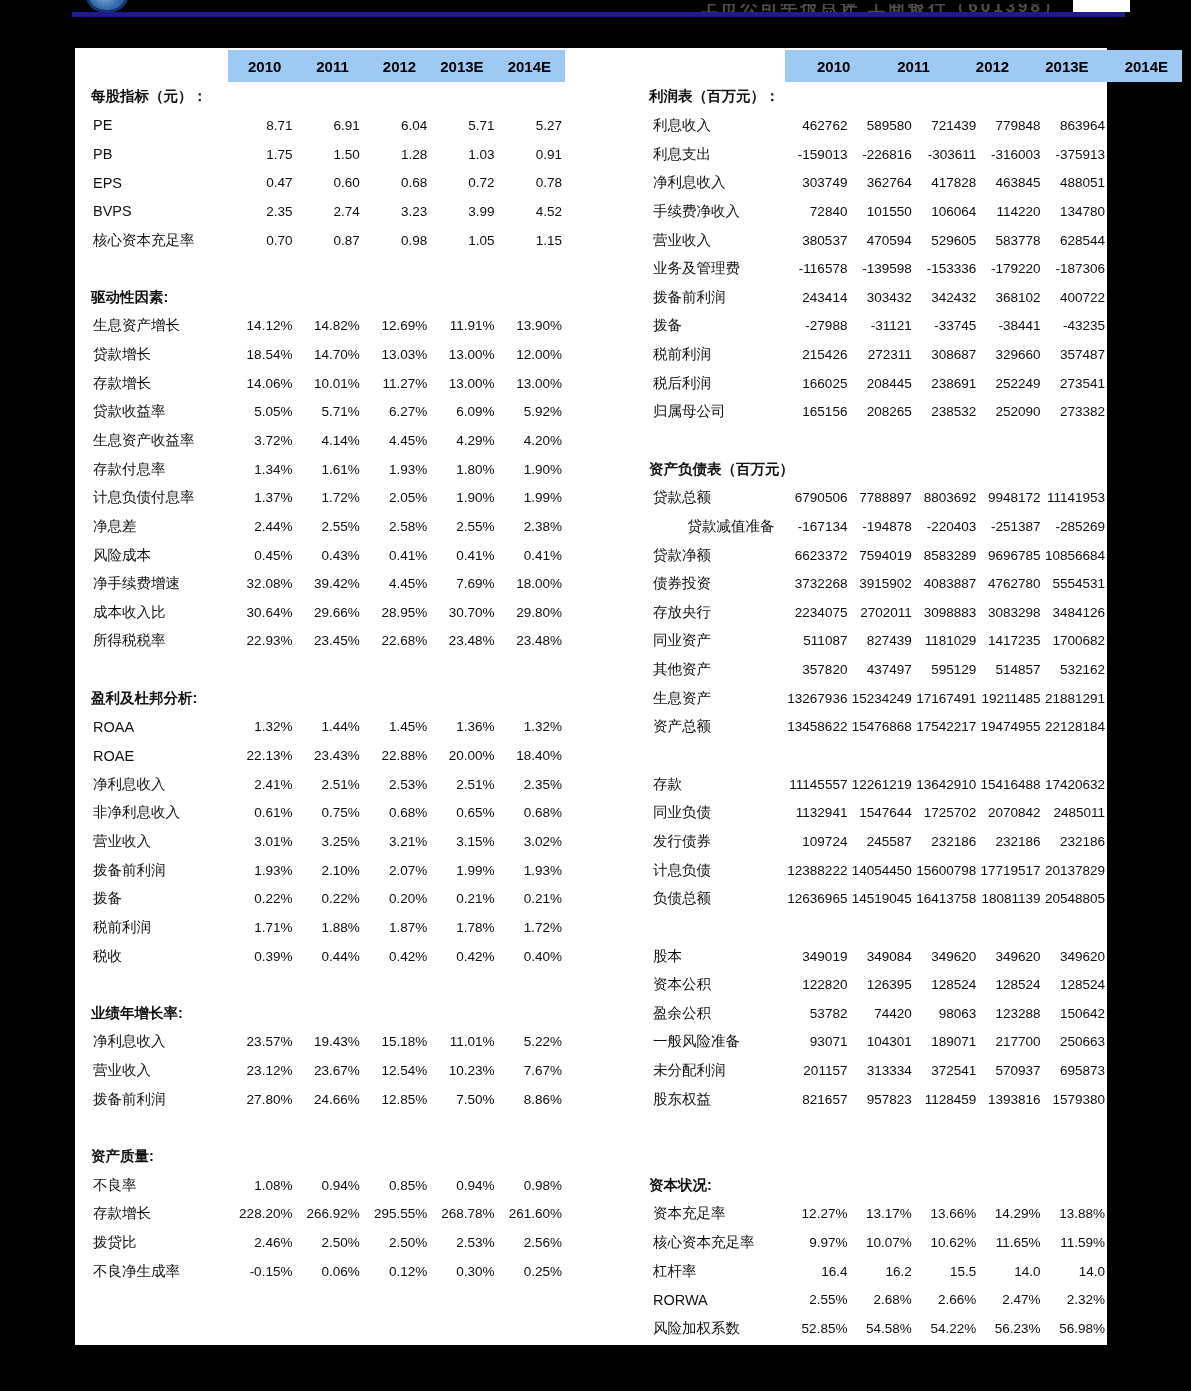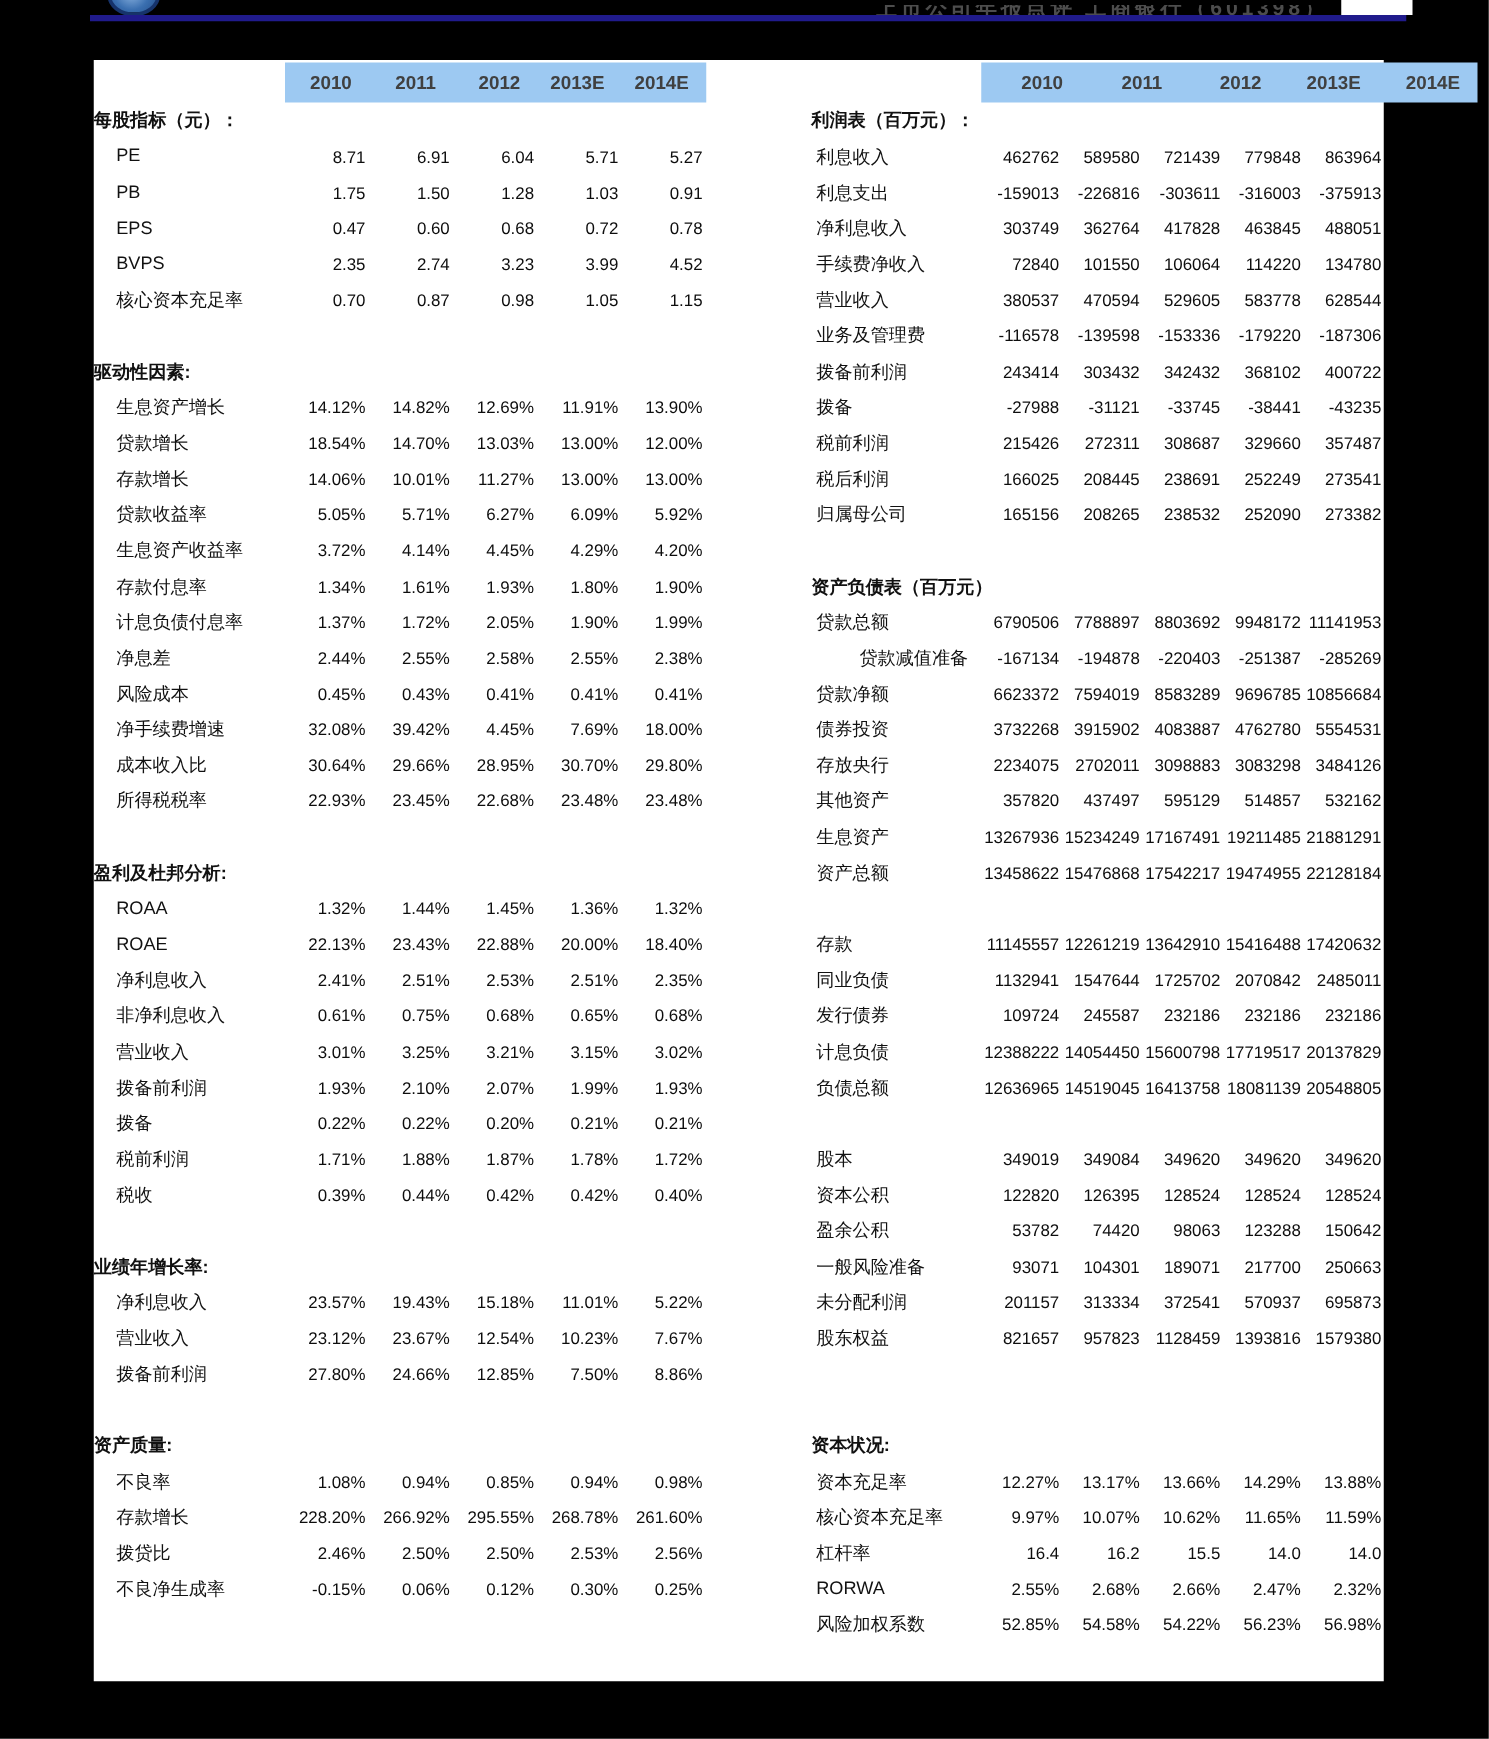--- a/index.html
+++ b/index.html
@@ -33,32 +33,32 @@
   .half{position:absolute;top:0;height:100%;}
   .half.left{left:0;width:490px;}
   .half.right{left:572px;width:460px;}
   .yearband{
     position:absolute;top:2px;height:32px;display:flex;align-items:center;
   }
   .half.left  .yearband{left:153px;width:337px;}
   .half.right .yearband{left:138px;width:397px;}
   .year-cell{
     flex:1;text-align:right;padding-right:14px;box-sizing:border-box;
-    font-size:15px;font-weight:bold;color:#404040;
+    font-size:15px;font-weight:bold;color:#000000;
   }
   .rows{position:absolute;top:34.5px;left:0;right:0;}
   .row{height:28.65px;display:flex;align-items:center;}
   .lbl{
     flex:0 0 auto;box-sizing:border-box;white-space:nowrap;
     font-size:14.5px;color:#111;
   }
   .half.left  .row.data .lbl{width:153px;padding-left:18px;}
   .half.right .row.data .lbl{width:138px;padding-left:6px;}
   .half.right .row.indent .lbl{width:138px;padding-left:30px;text-align:center;}
-  .row.section .lbl{width:auto;padding-left:0;font-weight:bold;font-size:14.5px;}
+  .row.section .lbl{width:auto;padding-left:16px;font-weight:bold;font-size:14.5px;}
   .half.right .row.section .lbl{padding-left:2px;}
   .vals{flex:1;display:flex;min-width:0;}
   .val{
     flex:1;text-align:right;box-sizing:border-box;
     font-size:13.5px;color:#0d0d0d;
   }
   .half.left  .val{padding-right:3px;}
   .half.right .val{padding-right:2px;}
 </style>
 </head>
@@ -602,20 +602,30 @@
           <div class="lbl">存放央行</div>
           <div class="vals">
             <div class="val">2234075</div>
             <div class="val">2702011</div>
             <div class="val">3098883</div>
             <div class="val">3083298</div>
             <div class="val">3484126</div>
           </div>
         </div>
         <div class="row data">
+          <div class="lbl">同业资产</div>
+          <div class="vals">
+            <div class="val">511087</div>
+            <div class="val">827439</div>
+            <div class="val">1181029</div>
+            <div class="val">1417235</div>
+            <div class="val">1700682</div>
+          </div>
+        </div>
+        <div class="row data">
           <div class="lbl">其他资产</div>
           <div class="vals">
             <div class="val">357820</div>
             <div class="val">437497</div>
             <div class="val">595129</div>
             <div class="val">514857</div>
             <div class="val">532162</div>
           </div>
         </div>
         <div class="row data">

